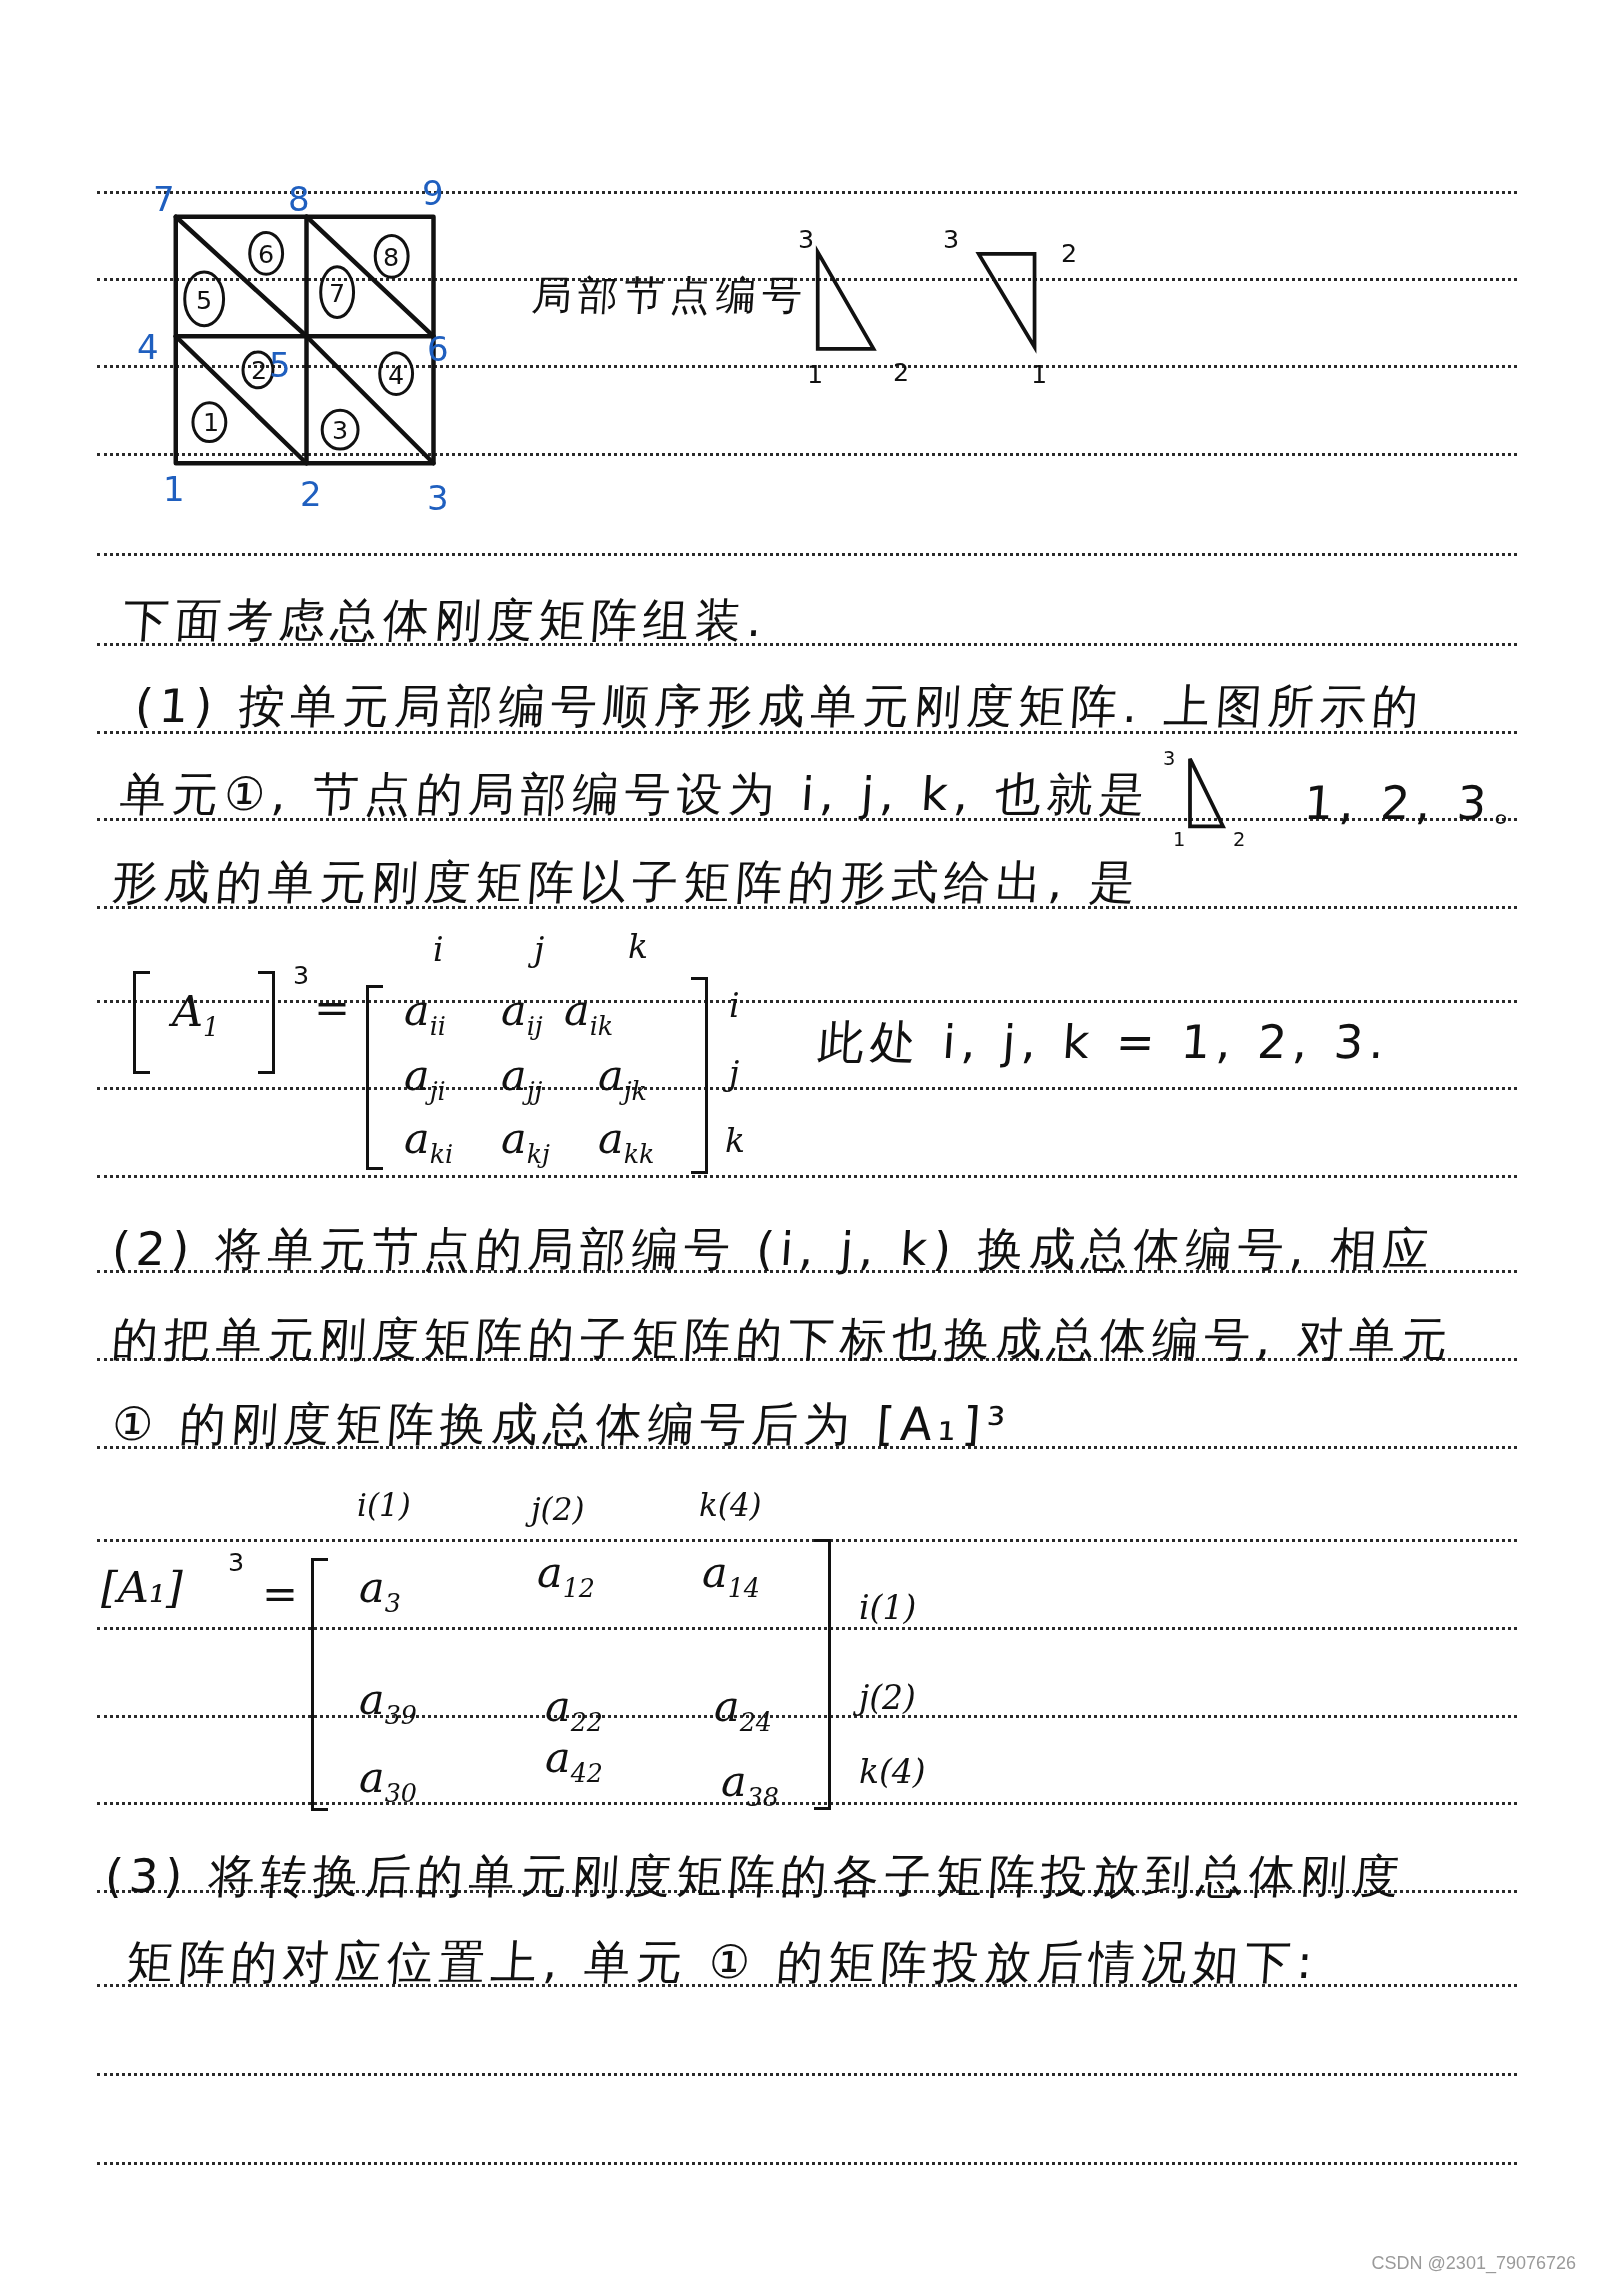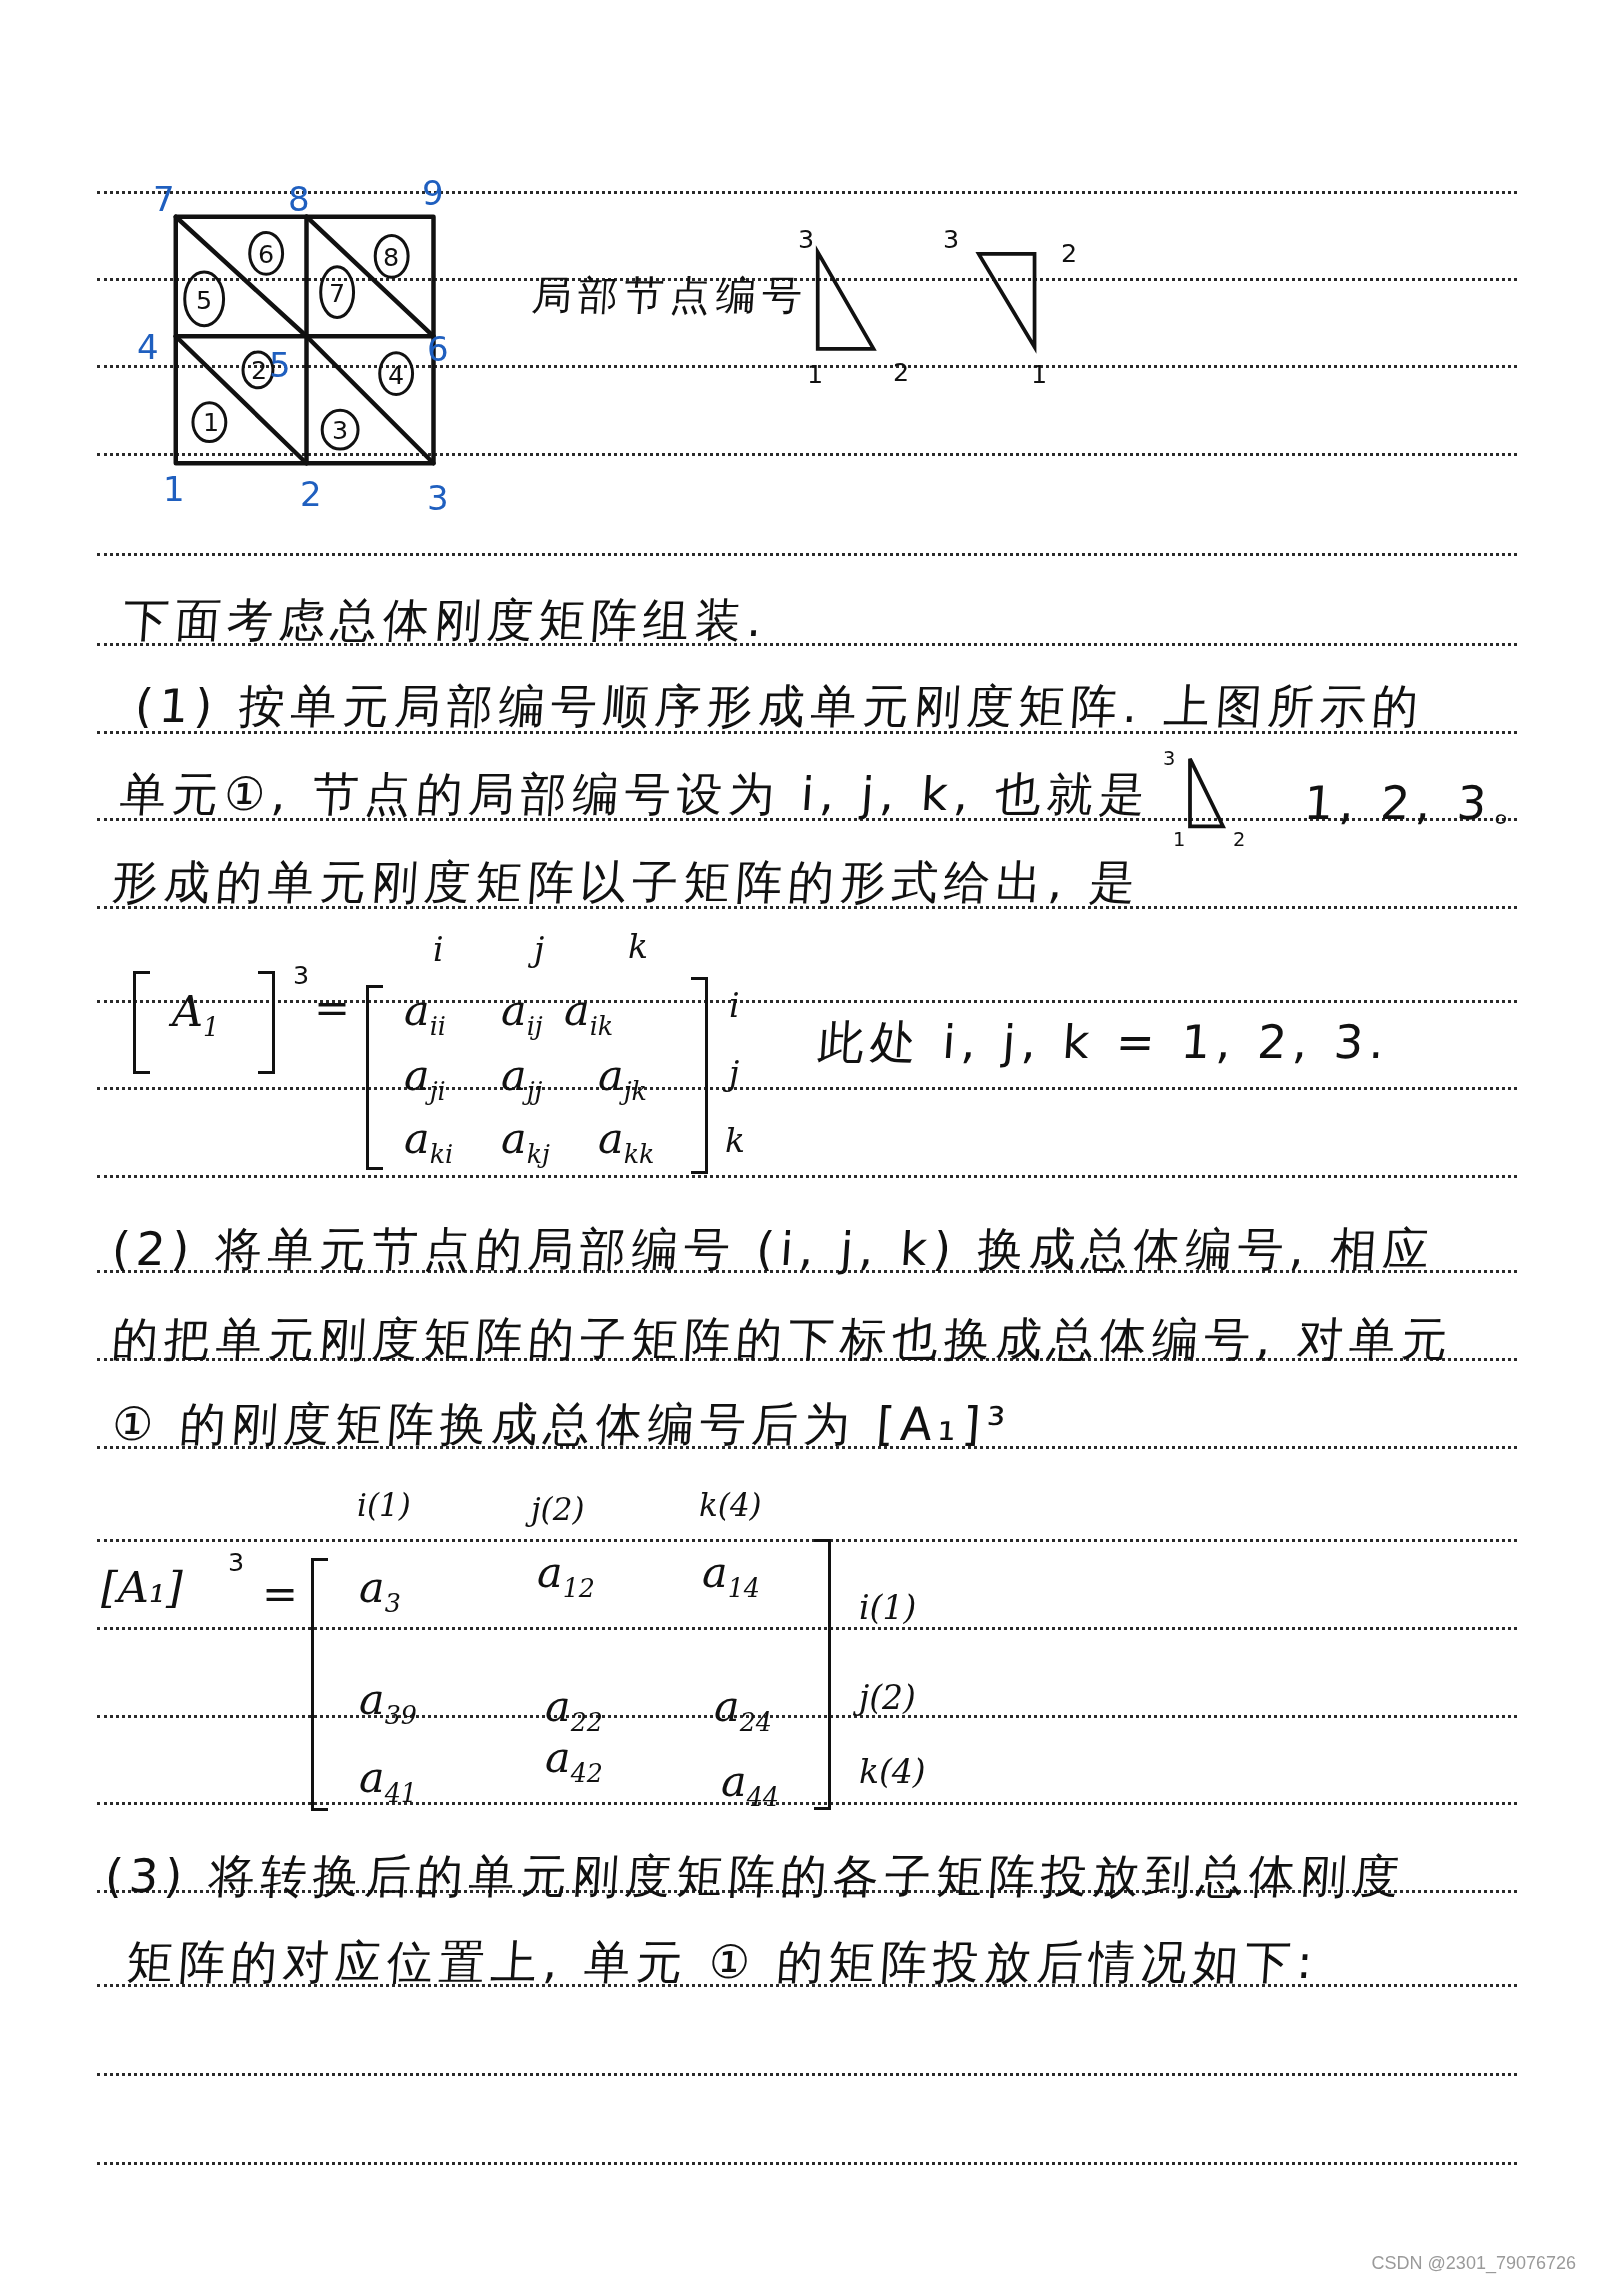--- a/index.html
+++ b/index.html
@@ -179,23 +179,23 @@
   <div class="bracket bl" style="left:311px;top:1558px;height:247px"></div>
 
   <div class="m" style="left:359px;top:1562px"><span>a</span><sub>3</sub></div>
   <div class="m" style="left:537px;top:1547px"><span>a</span><sub>12</sub></div>
   <div class="m" style="left:702px;top:1547px"><span>a</span><sub>14</sub></div>
 
   <div class="m" style="left:359px;top:1674px"><span>a</span><sub>39</sub></div>
   <div class="m" style="left:545px;top:1681px"><span>a</span><sub>22</sub></div>
   <div class="m" style="left:714px;top:1681px"><span>a</span><sub>24</sub></div>
 
-  <div class="m" style="left:359px;top:1752px"><span>a</span><sub>41</sub></div>
+  <div class="m" style="left:359px;top:1752px"><span>a</span><sub>30</sub></div>
   <div class="m" style="left:545px;top:1732px"><span>a</span><sub>42</sub></div>
-  <div class="m" style="left:721px;top:1756px"><span>a</span><sub>44</sub></div>
+  <div class="m" style="left:721px;top:1756px"><span>a</span><sub>38</sub></div>
 
   <div class="bracket br" style="left:814px;top:1539px;height:265px"></div>
   <div class="m" style="left:859px;top:1588px;font-size:33px">i(1)</div>
   <div class="m" style="left:859px;top:1678px;font-size:33px">j(2)</div>
   <div class="m" style="left:859px;top:1752px;font-size:33px">k(4)</div>
 </div>
 
 <div class="hw" style="left:105px;top:1846px">(3) 将转换后的单元刚度矩阵的各子矩阵投放到总体刚度</div>
 <div class="hw" style="left:127px;top:1932px">矩阵的对应位置上, 单元 ① 的矩阵投放后情况如下:</div>
 

